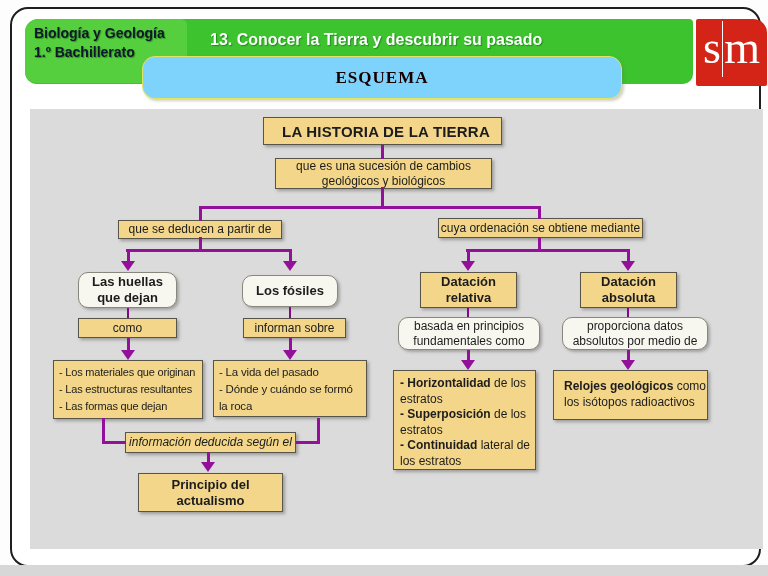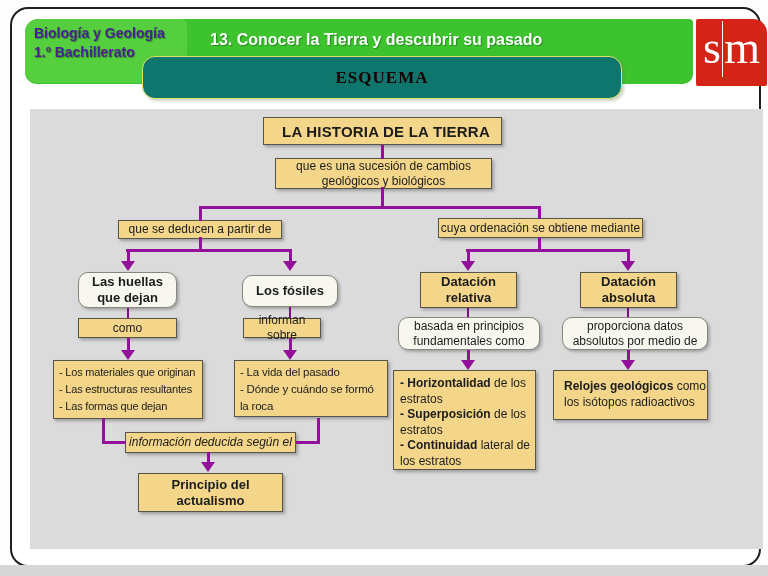--- a/index.html
+++ b/index.html
@@ -5,30 +5,30 @@
   html,body{margin:0;padding:0;background:#f4f4f4;}
   .page{position:relative;width:768px;height:576px;background:#fdfdfd;overflow:hidden;
         font-family:"Liberation Sans","DejaVu Sans",sans-serif;color:#1c1c1c;}
   .frame{position:absolute;left:10px;top:7px;width:747px;height:556px;background:#ffffff;
          border:2.5px solid #1f1f1f;border-radius:18px;}
   
   .greenbar{position:absolute;left:13px;top:10px;width:668px;height:65px;background:#3cc32e;
             border-radius:14px 4px 10px 12px;}
   .coursebox{position:absolute;left:13px;top:10px;width:162px;height:64px;background:#55cf3d;
              border-radius:13px 6px 12px 12px;padding:5px 0 0 9px;box-sizing:border-box;}
-  .coursebox div{font-size:14px;font-weight:bold;color:#4c1d95;line-height:19px;
+  .coursebox div{font-size:14px;font-weight:bold;color:#0f172a;line-height:19px;
                  text-shadow:1px 1px 1px rgba(0,70,0,.45);}
   .chapter{position:absolute;left:198px;top:22px;width:470px;font-size:16px;font-weight:bold;
            color:#fff;text-shadow:1px 1px 1px rgba(0,70,0,.45);}
   .smbox{position:absolute;left:684px;top:10px;width:71px;height:67px;background:#d42417;
          border-radius:2px 14px 2px 2px;display:flex;align-items:flex-start;justify-content:center;}
   .smbox .ltr{font-family:"Liberation Serif","DejaVu Serif",serif;color:#fff;font-size:46px;
               line-height:58px;}
   .smbox .div{width:1.5px;height:56px;background:#fff;margin:2px 1px 0 1px;}
-  .banner{position:absolute;left:130px;top:47px;width:478px;height:41px;background:#0f766e;
+  .banner{position:absolute;left:130px;top:47px;width:478px;height:41px;background:#7dd3fc;
           border:1px solid #e0e464;border-radius:13px;display:flex;align-items:center;justify-content:center;
           box-shadow:2px 2px 3px rgba(120,120,80,.35);
           font-family:"Liberation Serif","DejaVu Serif",serif;font-weight:bold;font-size:17px;
           letter-spacing:1px;color:#190000;}
   .canvas{position:absolute;left:18px;top:100px;width:733px;height:440px;background:#dbdbdb;}
   .strip{position:absolute;left:0;top:565px;width:768px;height:11px;background:#d7d7d7;}
   
   .bx{position:absolute;box-sizing:border-box;}
   .tan{background:#f3d689;border:1px solid #57544a;box-shadow:2px 2px 3px rgba(95,95,95,.5);}
   .wht{background:#f7f7ef;border:1px solid #87877d;border-radius:10px;box-shadow:2px 2px 3px rgba(95,95,95,.45);}
@@ -90,39 +90,39 @@
     <div>relativa</div>
   </div>
 
   <div class="bx tan ctr b13" style="left:580px;top:272px;width:97px;height:36px;">
     <div>Datación</div>
     <div>absoluta</div>
   </div>
 
   <div class="bx tan ctr t12" style="left:78px;top:318px;width:99px;height:20px;">como</div>
 
-  <div class="bx tan ctr t12" style="left:243px;top:318px;width:78px;height:20px;">informan sobre</div>
+  <div class="bx tan ctr t12" style="left:243px;top:318px;width:103px;height:20px;">informan sobre</div>
 
   <div class="bx wht ctr t12" style="left:398px;top:317px;width:142px;height:33px;">
     <div>basada en principios</div>
     <div>fundamentales como</div>
   </div>
 
   <div class="bx wht ctr t12" style="left:562px;top:317px;width:146px;height:33px;">
     <div>proporciona datos</div>
     <div>absolutos por medio de</div>
   </div>
 
   <div class="bx tan lst t11" style="left:53px;top:360px;width:150px;height:59px;">
     <div>- Los materiales que originan</div>
     <div>- Las estructuras resultantes</div>
     <div>- Las formas que dejan</div>
   </div>
 
-  <div class="bx tan lst t11" style="left:213px;top:360px;width:154px;height:57px;font-size:11.5px;margin-left:21px;">
+  <div class="bx tan lst t11" style="left:213px;top:360px;width:154px;height:57px;font-size:11.5px;">
     <div>- La vida del pasado</div>
     <div>- Dónde y cuándo se formó</div>
     <div>la roca</div>
   </div>
 
   <div class="bx tan ctr t12" style="left:125px;top:432px;width:171px;height:21px;font-style:italic;">información deducida según el</div>
 
   <div class="bx tan ctr b13" style="left:138px;top:473px;width:145px;height:39px;">
     <div>Principio del</div>
     <div>actualismo</div>

